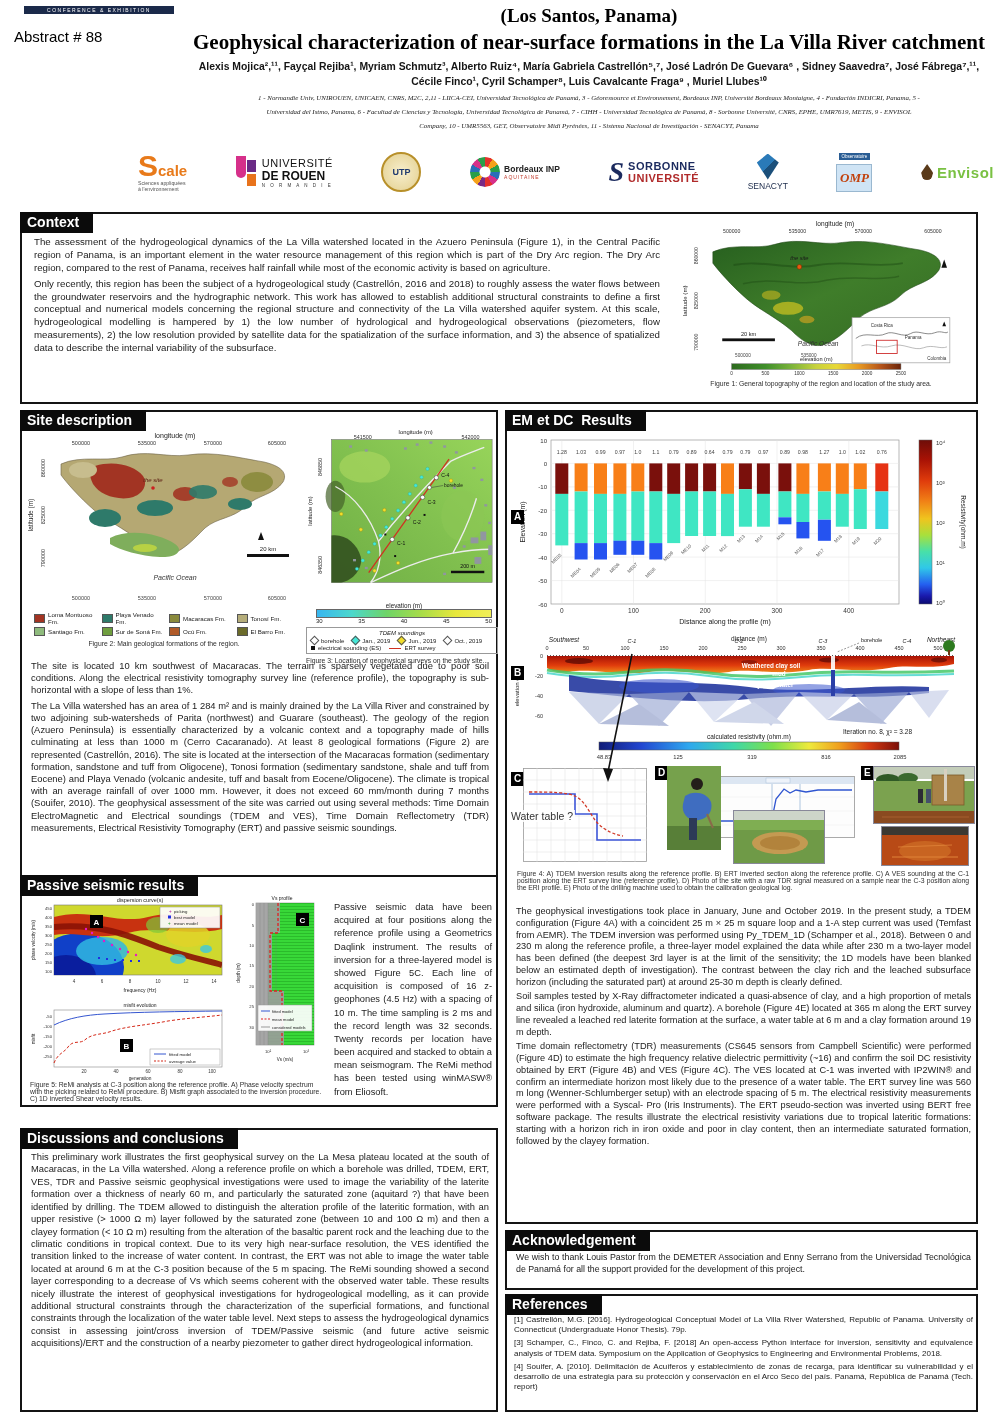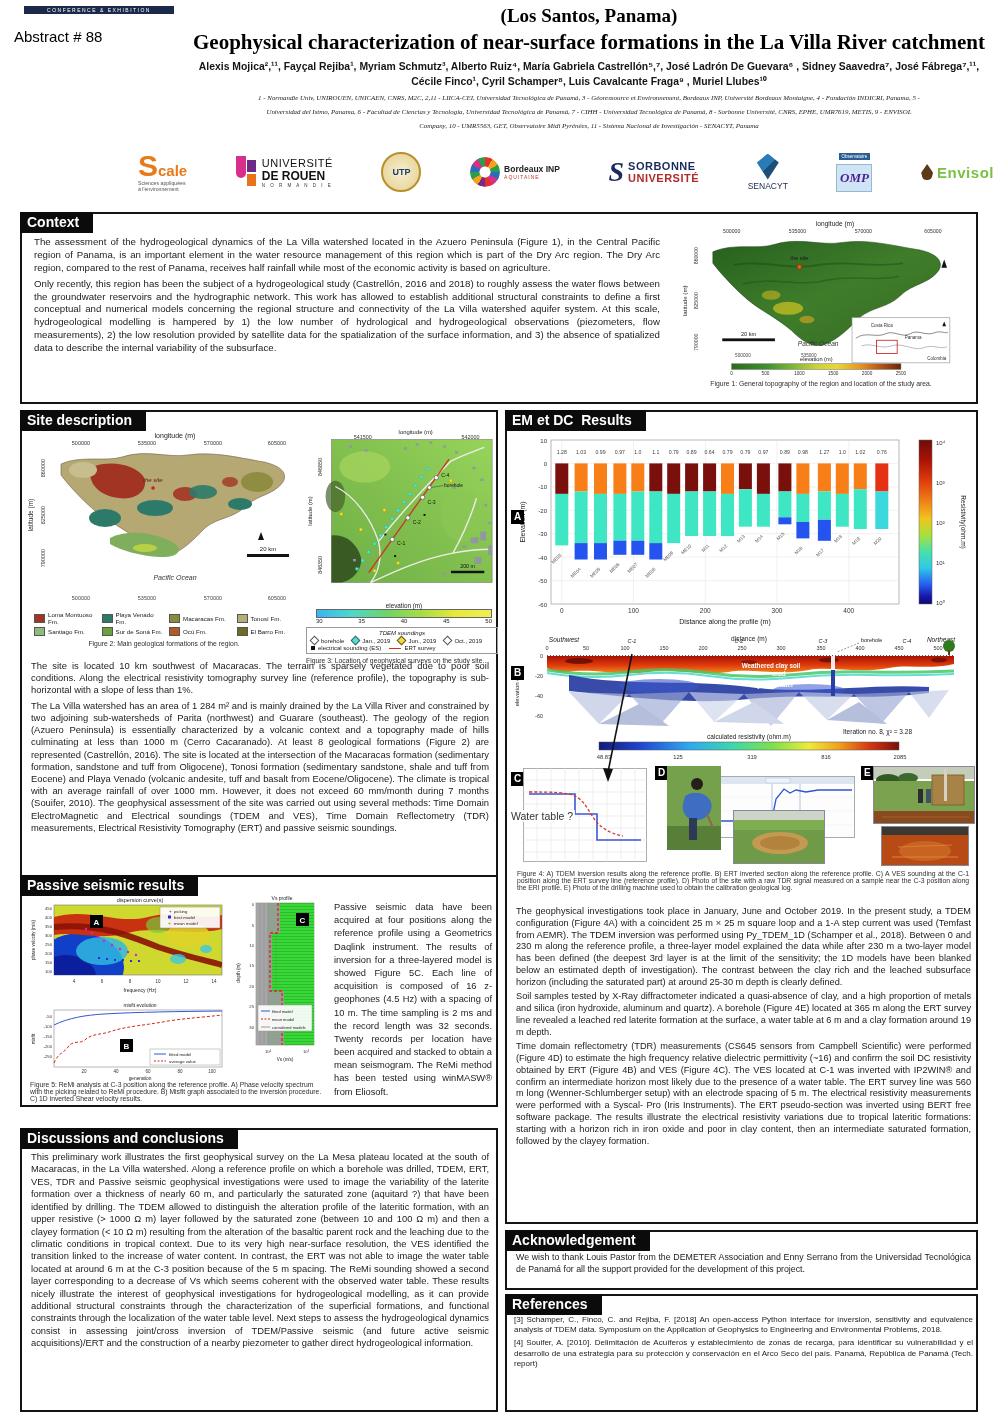--- a/index.html
+++ b/index.html
@@ -44,21 +44,21 @@
   .burst{width:30px;height:30px;border-radius:50%;background:conic-gradient(#e4322b 0 30deg,#f5a21b 30deg 60deg,#2a9e4a 60deg 90deg,#2a6eb8 90deg 120deg,#d6308a 120deg 150deg,#e4322b 150deg 180deg,#7a2a85 180deg 210deg,#f5a21b 210deg 240deg,#2a9e4a 240deg 270deg,#2a6eb8 270deg 300deg,#d6308a 300deg 330deg,#2a9e4a 330deg 360deg);-webkit-mask:radial-gradient(circle,transparent 0 5px,#000 6px);mask:radial-gradient(circle,transparent 0 5px,#000 6px);}
   .bi1{font-size:8.5px;font-weight:700;color:#222;}
   .bi2{font-size:5px;color:#c0392b;letter-spacing:1px;}
   .sorb-S{font-family:"Liberation Serif",serif;font-style:italic;font-weight:700;font-size:28px;color:#1b2a5e;line-height:.9;}
   .so1{font-size:11px;font-weight:700;color:#1b2a5e;letter-spacing:.5px;}
   .so2{font-size:11px;font-weight:700;color:#b02a2a;letter-spacing:.5px;}
   .sena-mark{width:22px;height:26px;background:linear-gradient(135deg,#2a7ab8 50%,#1b4f7a 50%);clip-path:polygon(50% 0,100% 35%,50% 100%,0 35%);}
   .sena-t{font-size:8.5px;font-weight:400;color:#1b2a4a;}
   .omp-wrap{display:flex;flex-direction:column;align-items:center;}
   .omp-top{font-size:4.5px;color:#1b3a6e;background:#2a5d94;color:#fff;padding:1px 3px;}
-  .omp-box{width:34px;height:26px;background:#cfe4f5;border:1px solid #9ab8d0;display:flex;align-items:center;justify-content:center;font-family:"Liberation Serif",serif;font-style:italic;font-size:13px;font-weight:700;color:#4c1d95;}
+  .omp-box{width:34px;height:26px;background:#cfe4f5;border:1px solid #9ab8d0;display:flex;align-items:center;justify-content:center;font-family:"Liberation Serif",serif;font-style:italic;font-size:13px;font-weight:700;color:#c2410c;}
   .env-drop{width:12px;height:16px;background:#5a3a1a;border-radius:50% 50% 50% 50%/60% 60% 40% 40%;clip-path:polygon(50% 0,100% 55%,85% 100%,15% 100%,0 55%);}
   .env-t{font-size:15px;font-weight:700;color:#7ac143;letter-spacing:.5px;}
   
   .f2leg{display:grid;grid-template-columns:1fr 1fr 1fr 1fr;gap:2px 4px;font-size:6.2px;color:#222;}
   .f2leg .it{display:flex;align-items:center;gap:3px;}
   .chip{width:9px;height:7px;border:0.5px solid #555;display:inline-block;flex:none;}
   
   .f3cbl{font-size:6.3px;text-align:center;color:#222;}
   .f3cb{height:7px;border:0.5px solid #666;background:linear-gradient(90deg,#38b6f0,#4cd8cc,#6ed467,#a8dc48,#e8e83c,#f0ee58);}
   .f3ticks{display:flex;justify-content:space-between;font-size:6px;color:#222;}
@@ -904,16 +904,17 @@
 </div>
 
 <div class="box" style="left:505px;top:1230px;width:473px;height:60px;">
   <div class="tab">Acknowledgement</div>
   <div class="jtext" style="position:absolute;left:9px;top:20px;width:455px;font-size:8.8px;">We wish to thank Louis Pastor from the DEMETER Association and Enny Serrano from the Universidad Tecnológica de Panamá for all the support provided for the development of this project.</div>
 </div>
 
 <div class="box" style="left:505px;top:1294px;width:473px;height:118px;">
   <div class="tab">References</div>
   <div class="jtext" style="position:absolute;left:7px;top:19px;width:459px;font-size:8px;line-height:1.28;">
+    <p>[1] Castrellón, M.G. [2016]. Hydrogeological Conceptual Model of La Villa River Watershed, Republic of Panama. University of Connecticut (Undergraduate Honor Thesis). 79p.</p>
     <p>[3] Schamper, C., Finco, C. and Rejiba, F. [2018] An open-access Python interface for inversion, sensitivity and equivalence analysis of TDEM data. Symposium on the Application of Geophysics to Engineering and Environmental Problems, 2018.</p>
     <p>[4] Souifer, A. [2010]. Delimitación de Acuíferos y establecimiento de zonas de recarga, para identificar su vulnerabilidad y el desarrollo de una estrategia para su protección y conservación en el Arco Seco del país. Panamá, República de Panamá (Tech. report)</p>
   </div>
 </div>
 
 </body></html>

